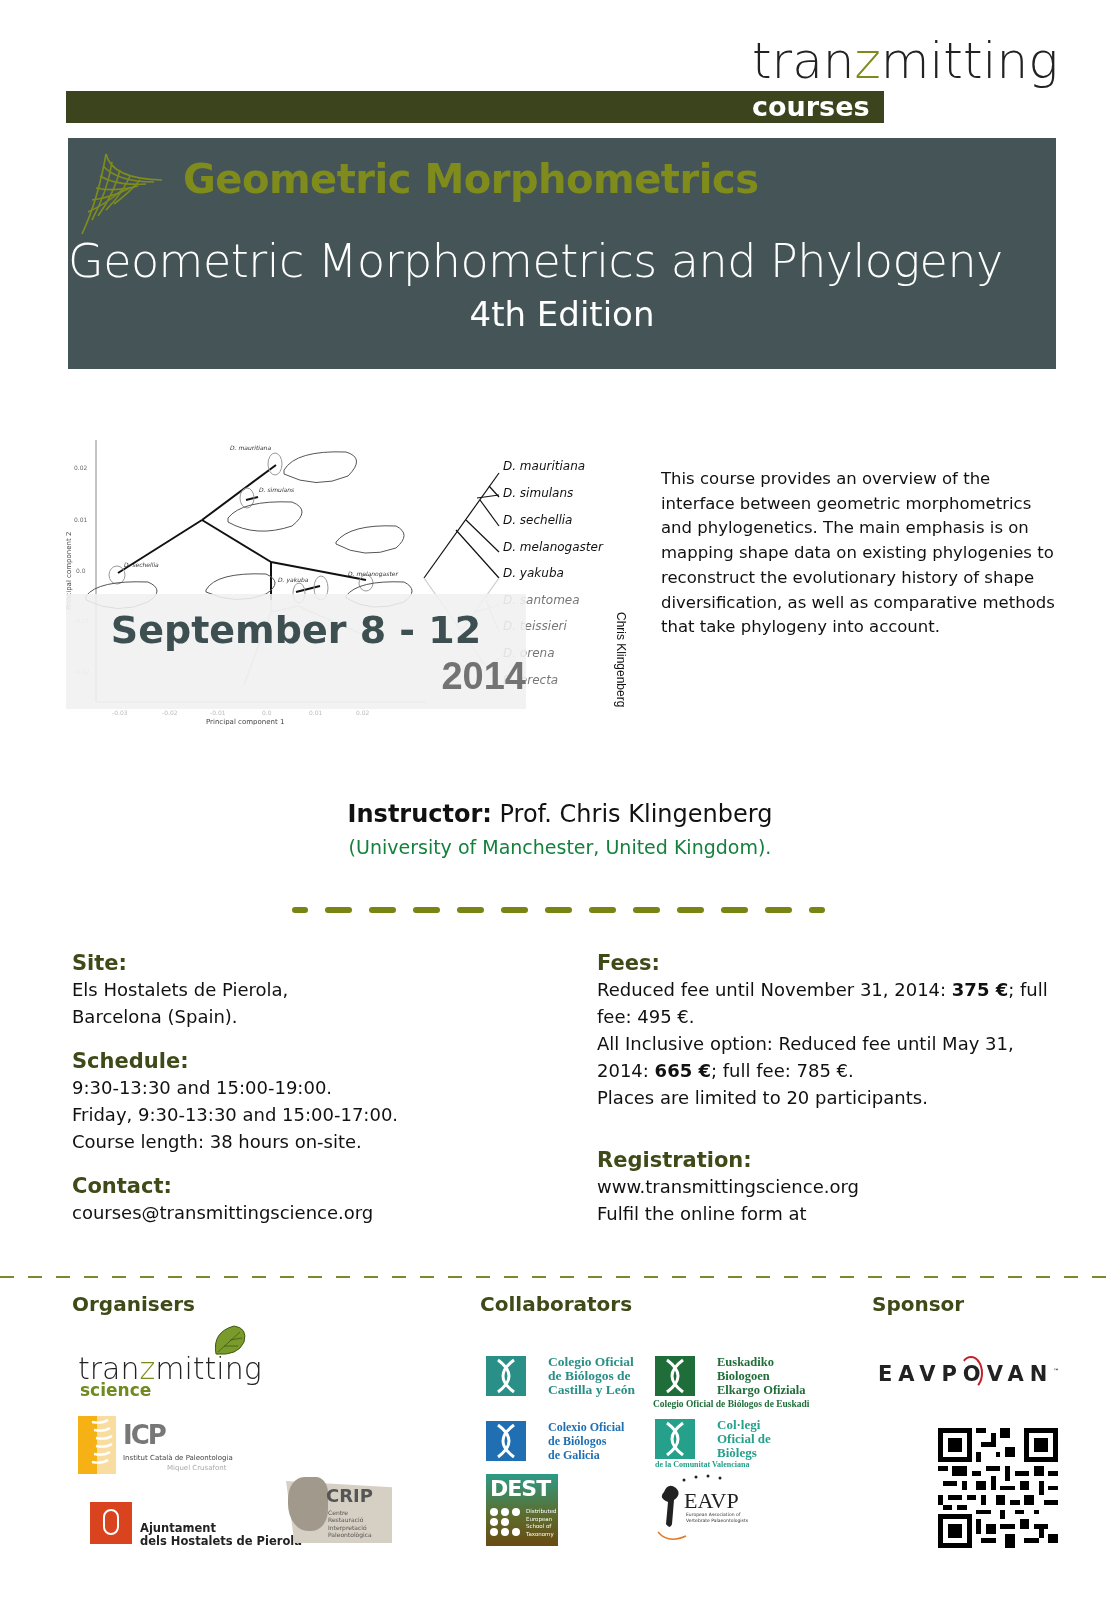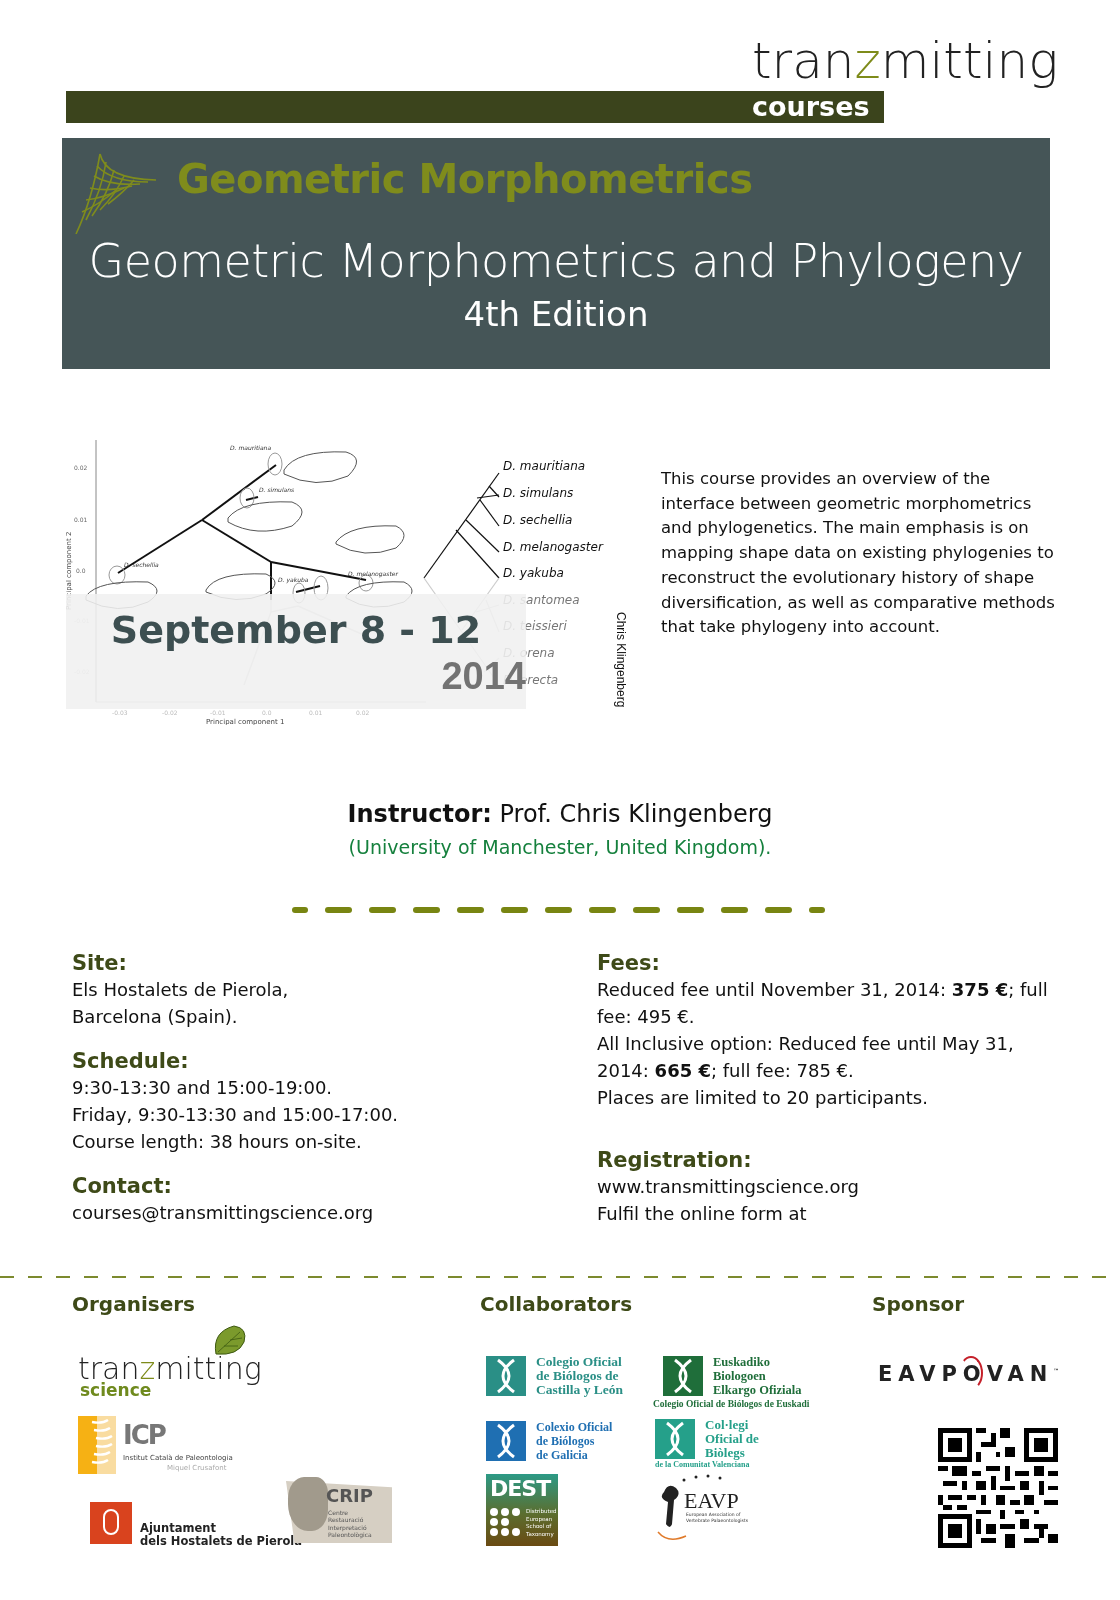--- a/index.html
+++ b/index.html
@@ -6,24 +6,24 @@
   html, body { width: 1120px; height: 1600px; background: #ffffff; overflow: hidden; }
   body { position: relative; font-family: "Liberation Sans", "DejaVu Sans", sans-serif; color: #1a1a1a; }
 
   
   .brand-bar { position: absolute; left: 66px; top: 91px; width: 818px; height: 32px; background: #3b441c; }
   .brand-word { position: absolute; left: 752px; top: 36px; font-family: "DejaVu Sans", sans-serif; font-weight: 300; font-size: 50px; letter-spacing: 0px; color: #222; line-height: 1; }
   .brand-word .z { color: #7e8b1a; }
   .brand-courses { position: absolute; left: 752px; top: 92px; font-family: "DejaVu Sans", sans-serif; font-weight: bold; font-size: 27px; color: #ffffff; line-height: 30px; }
 
   
-  .banner { position: absolute; left: 62px; top: 138px; width: 988px; height: 231px; background: #455557; }
+  .banner { position: absolute; left: 68px; top: 138px; width: 988px; height: 231px; background: #455557; }
   .banner-logo { position: absolute; left: 10px; top: 12px; width: 84px; height: 84px; }
   .banner-topic { position: absolute; left: 115px; top: 18px; font-family: "DejaVu Sans", sans-serif; font-weight: bold; font-size: 40px; color: #7f8c1c; letter-spacing: -0.5px; }
-  .banner-title { position: absolute; left: 0; right: 0; top: 96px; text-align: center; font-family: "DejaVu Sans", sans-serif; font-size: 46px; color: #ffffff; font-weight: 300; letter-spacing: -0.5px; }
+  .banner-title { position: absolute; left: 0; right: 0; top: 96px; text-align: left; font-family: "DejaVu Sans", sans-serif; font-size: 46px; color: #ffffff; font-weight: 300; letter-spacing: -0.5px; }
   .banner-edition { position: absolute; left: 0; right: 0; top: 156px; text-align: center; font-family: "DejaVu Sans", sans-serif; font-size: 34px; color: #ffffff; }
 
   
   .figure { position: absolute; left: 66px; top: 440px; width: 560px; height: 285px; }
   .figure svg { position: absolute; left: 0; top: 0; }
   .date-overlay { position: absolute; left: 0; top: 154px; width: 460px; height: 115px; background: rgba(240,240,240,0.88); }
   .date-line1 { position: absolute; left: 0; width: 460px; top: 168px; text-align: center; font-family: "DejaVu Sans", sans-serif; font-weight: bold; font-size: 38px; color: #3d4f51; }
   .date-line2 { position: absolute; left: 0; width: 460px; top: 215px; text-align: right; font-family: Liberation Sans, sans-serif; font-weight: bold; font-size: 38px; color: #737373; }
   .credit { position: absolute; left: 602px; top: 612px; font-size: 12px; color: #111; transform: rotate(90deg); transform-origin: left top; white-space: nowrap; }
 
@@ -50,21 +50,21 @@
   .dash-long { position: absolute; left: 0; top: 1276px; width: 1120px; height: 2px; background-image: linear-gradient(to right, #7c8a2e 0 14px, transparent 14px 28px); background-size: 28px 2px; }
 
   
   .foot-h { position: absolute; font-family: "DejaVu Sans", sans-serif; font-size: 20px; font-weight: bold; color: #3e4a18; }
   .logo { position: absolute; font-family: "Liberation Serif", serif; }
 
   .ts-word { font-family: "DejaVu Sans", sans-serif; font-size: 30px; font-weight: 300; color: #222; line-height: 1; }
   .ts-word .z { color: #7e8b1a; }
   .ts-sci { font-family: "DejaVu Sans", sans-serif; font-size: 17px; font-weight: bold; color: #6f8a1e; line-height: 1; }
 
-  .bio-logo { display: flex; align-items: center; gap: 10px; justify-content: center; }
+  .bio-logo { display: flex; align-items: center; gap: 22px; }
   .bio-mark { width: 40px; height: 40px; position: relative; }
   .bio-text { font-family: "Liberation Serif", serif; font-weight: bold; font-size: 13.5px; line-height: 14px; }
   .bio-sub { font-family: "Liberation Serif", serif; font-weight: bold; font-size: 9.5px; white-space: nowrap; }
 </style>
 </head>
 <body>
 
 <div class="brand-bar"></div>
 <div class="brand-word"><span>tran</span><span class="z">z</span><span>mitting</span></div>
 <div class="brand-courses">courses</div>

